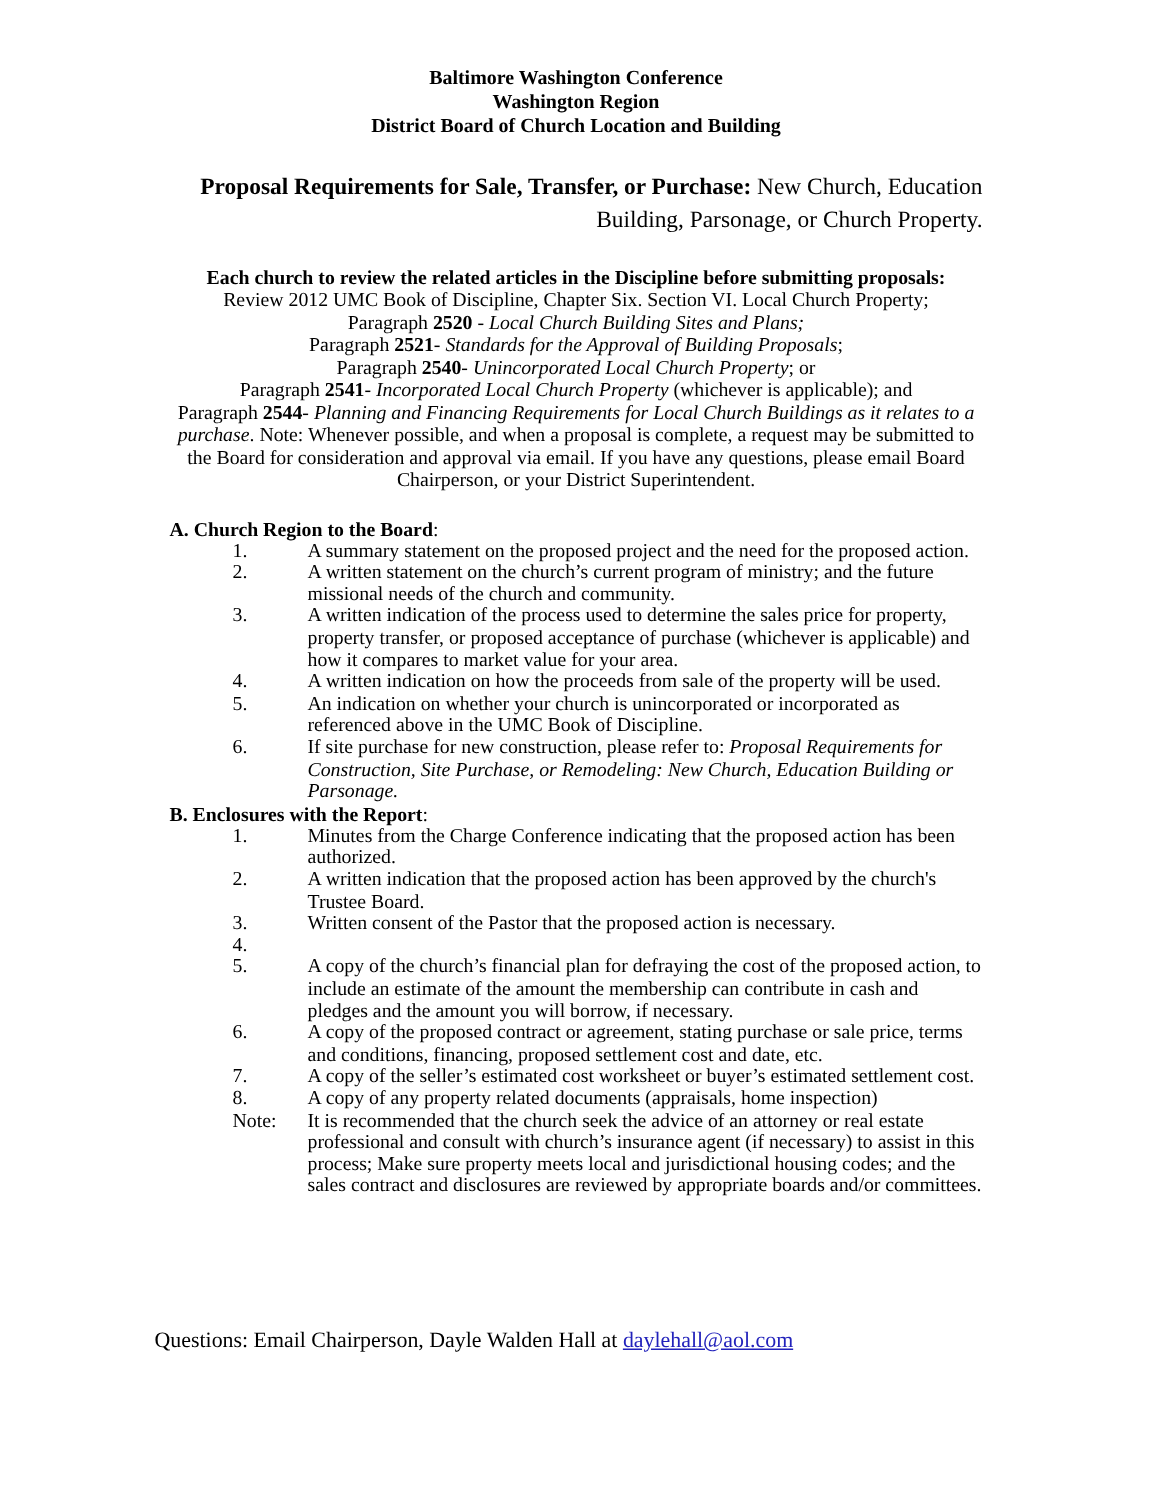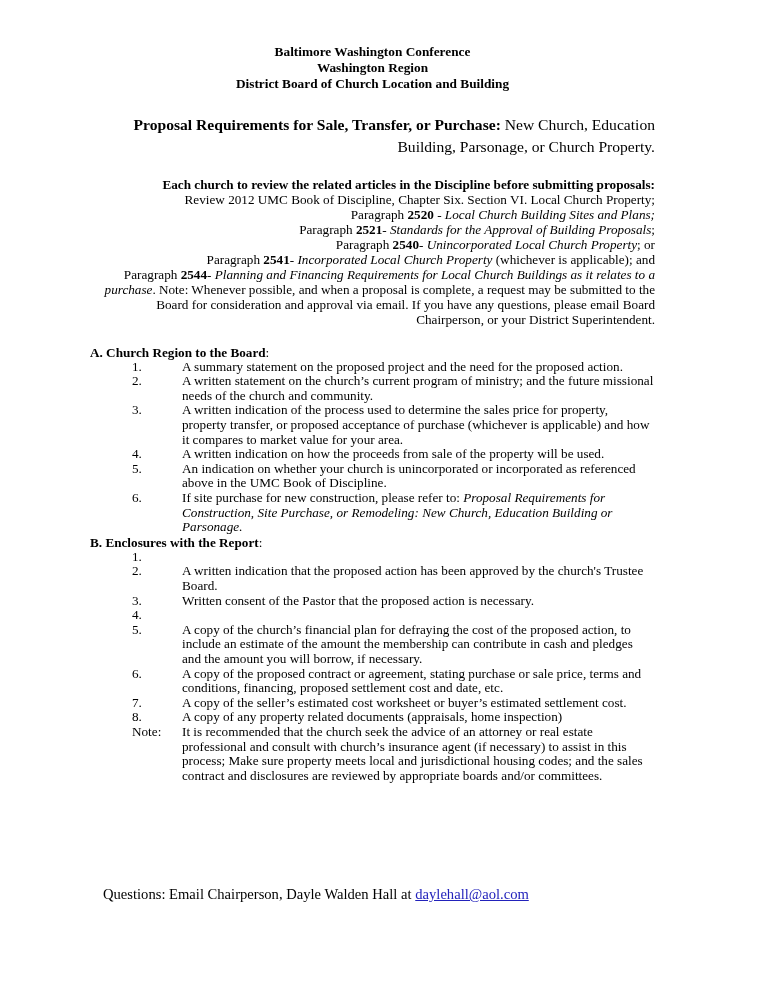--- a/index.html
+++ b/index.html
@@ -13,21 +13,21 @@
     font-family: "Liberation Serif", "DejaVu Serif", serif;
     color: #000000;
     -webkit-font-smoothing: antialiased;
   }
   .page {
     position: relative;
     width: 768px;
     height: 994px;
     background: #ffffff;
     box-sizing: border-box;
-    padding: 44px 113px 0 90px;
+    padding: 44px 113px 0 113px;
   }
 
   
   .doc-header {
     text-align: center;
     font-weight: bold;
     font-size: 13.3px;
     line-height: 16.2px;
   }
   .doc-header .hline { display: block; white-space: nowrap; }
@@ -38,21 +38,21 @@
     font-size: 15.6px;
     line-height: 22px;
     text-align: right;
   }
   .doc-title .strong { font-weight: bold; }
 
   
   .body-block {
     font-size: 13.2px;
     line-height: 15.1px;
-    text-align: right;
+    text-align: center;
     font-family: Liberation Serif, serif;
   }
   .body-block .b { font-weight: bold; }
   .body-block .i { font-style: italic; }
   .gap-lg { margin-top: 19px; }
   .gap-md { margin-top: 17px; }
 
   .ref-line { white-space: normal; }
 
   
@@ -160,20 +160,21 @@
       </li>
     </ol>
   </div>
 
   <div>
     <div class="section-head"><span>B. Enclosures with the Report</span><span class="reg">:</span></div>
 
     <ol class="num-list">
       <li>
         <span class="marker">1.</span>
+        <span class="itemtext">Minutes from the Charge Conference indicating that the proposed action has been authorized.</span>
       </li>
       <li>
         <span class="marker">2.</span>
         <span class="itemtext">A written indication that the proposed action has been approved by the church's Trustee Board.</span>
       </li>
       <li>
         <span class="marker">3.</span>
         <span class="itemtext">Written consent of the Pastor that the proposed action is necessary.</span>
       </li>
       <li>

